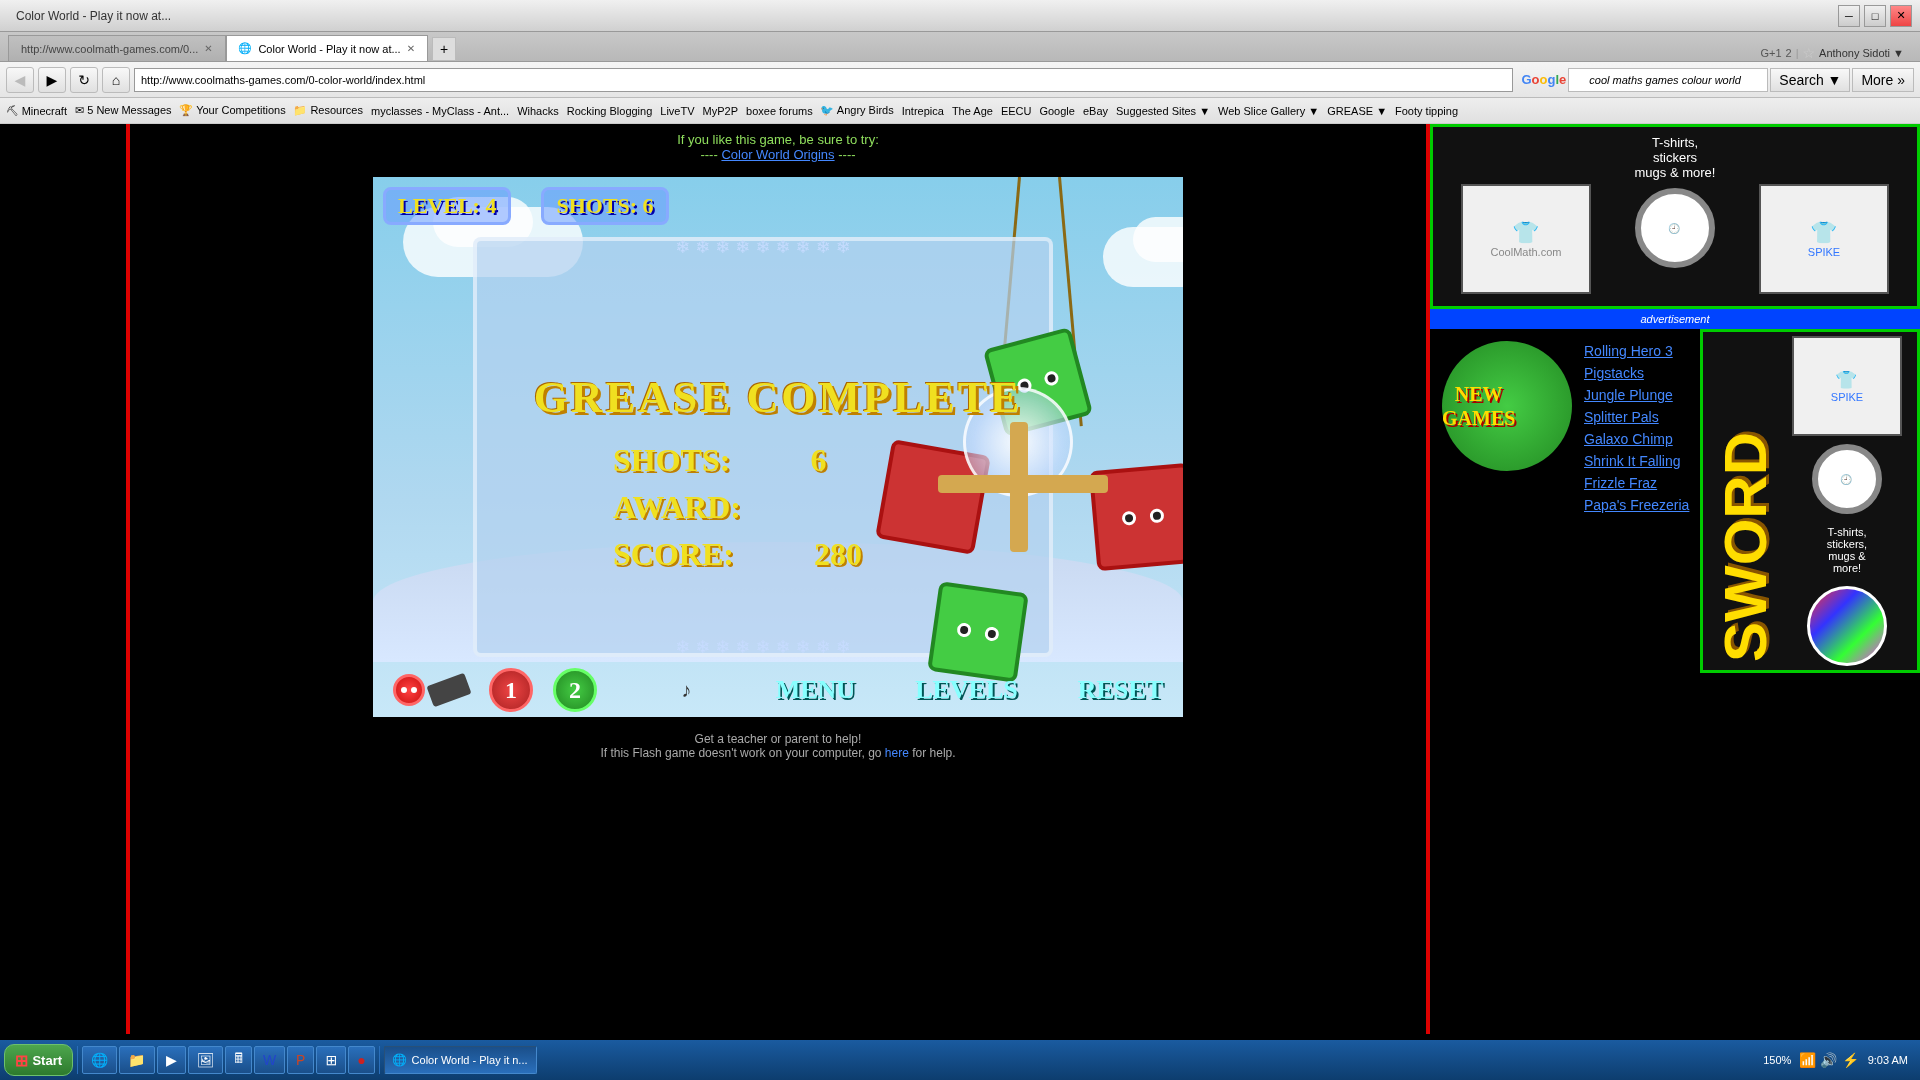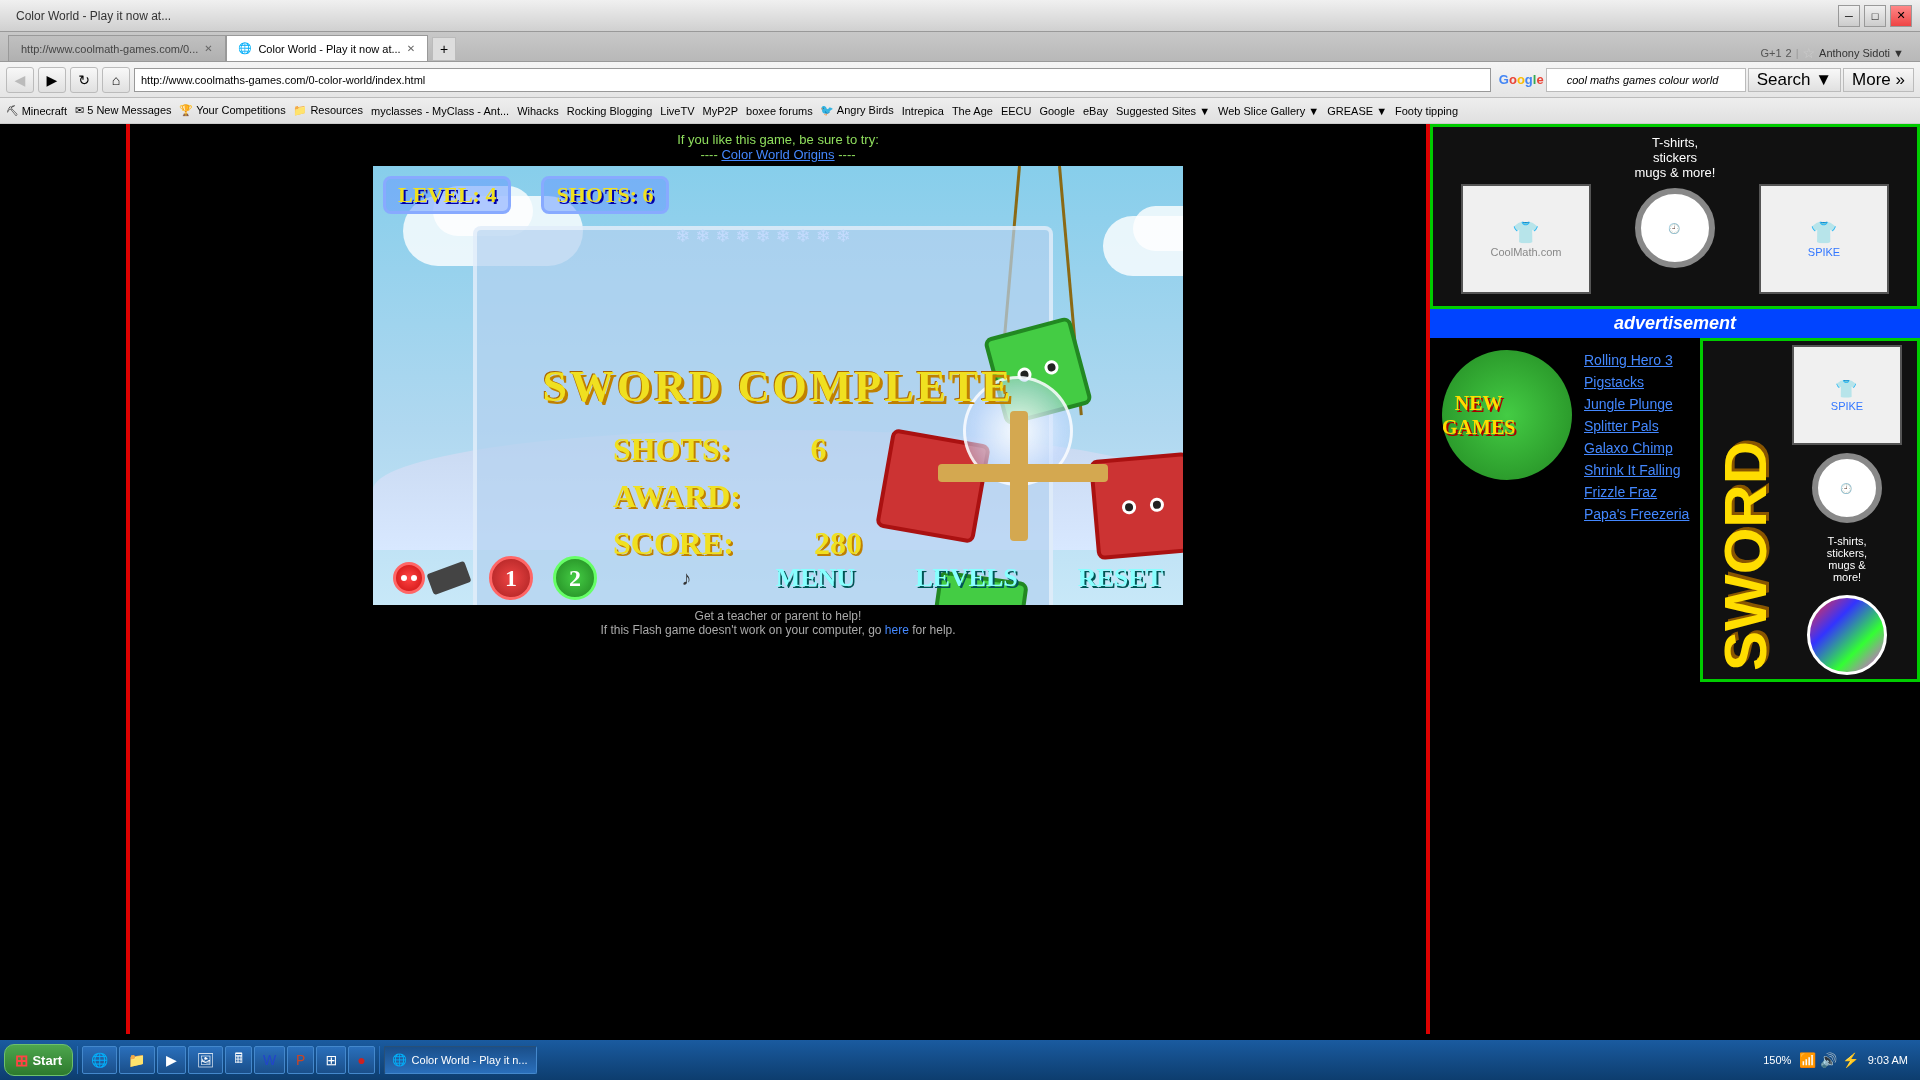--- a/index.html
+++ b/index.html
@@ -48,21 +48,21 @@
       display: flex;
       align-items: center;
       padding: 0 6px;
       gap: 4px;
       border-bottom: 1px solid #bbb;
     }
     .nav-btn { width: 28px; height: 26px; border: 1px solid #bbb; background: linear-gradient(to bottom, #f8f8f8, #e0e0e0); display: flex; align-items: center; justify-content: center; font-size: 14px; cursor: pointer; border-radius: 3px; }
     .nav-btn.disabled { color: #bbb; }
     .address-bar { flex: 1; height: 24px; border: 1px solid #999; padding: 0 6px; font-size: 11px; background: #fff; }
     .search-input { height: 24px; border: 1px solid #bbb; padding: 0 20px; font-size: 11px; width: 200px; font-style: italic; }
-    .search-btn { height: 24px; padding: 0 8px; font-size: 17px; border: 1px solid #bbb; background: linear-gradient(to bottom, #f8f8f8, #e0e0e0); cursor: pointer; }
+    .search-btn { height: 24px; padding: 0 8px; font-size: 14px; border: 1px solid #bbb; background: linear-gradient(to bottom, #f8f8f8, #e0e0e0); cursor: pointer; }
 
     .bookmarks-bar {
       background: linear-gradient(to bottom, #eee, #e0e0e0);
       height: 26px;
       display: flex;
       align-items: center;
       padding: 0 6px;
       gap: 8px;
       border-bottom: 1px solid #ccc;
       font-size: 11px;
@@ -75,25 +75,25 @@
       background: #000;
       text-align: center;
       padding: 8px 0 4px;
       color: #8fde5d;
       font-size: 13px;
     }
     .game-header a { color: #4488ff; text-decoration: underline; cursor: pointer; }
 
     .game-frame {
       width: 810px;
-      height: 439px;
+      height: 540px;
       background: linear-gradient(to bottom, #87CEEB 0%, #b0d8f0 60%, #c8e8f8 100%);
       position: relative;
       overflow: hidden;
-      margin: 0 auto;
+      margin: 11px auto;
     }
 
     
     .level-complete-overlay {
       position: absolute;
       top: 60px; left: 100px;
       width: 580px; height: 420px;
       background: rgba(180, 210, 240, 0.7);
       border: 4px solid rgba(255,255,255,0.5);
       border-radius: 8px;
@@ -191,24 +191,24 @@
       font-size: 11px; color: #666;
       position: relative;
       overflow: hidden;
     }
     .tshirt-white { background: #f0f0f0; }
 
     .ad-bar {
       background: #0044ff;
       text-align: center;
       color: white;
-      font-size: 18px;
+      font-size: 11px;
       font-style: italic;
       padding: 4px;
-      font-weight: bold;
+      font-weight: normal;
     }
 
     .sidebar-games {
       display: flex;
       background: #000;
     }
 
     .new-games-btn {
       width: 130px; height: 130px;
       background: radial-gradient(circle, #44cc44, #228822);
@@ -505,21 +505,21 @@
       <div class="level-complete-overlay">
 
         <div style="position:absolute; top:-5px; left:0; right:0; display:flex; justify-content:space-around; font-size:18px; color:rgba(200,220,255,0.9);">
           ❄ ❄ ❄ ❄ ❄ ❄ ❄ ❄ ❄
         </div>
         <div style="position:absolute; bottom:-5px; left:0; right:0; display:flex; justify-content:space-around; font-size:18px; color:rgba(200,220,255,0.9);">
           ❄ ❄ ❄ ❄ ❄ ❄ ❄ ❄ ❄
         </div>
       </div>
 
-      <div style="position:absolute; top:195px; left:50%; transform:translateX(-50%); font-family:'Comic Sans MS',cursive; font-size:44px; font-weight:bold; color:#f0e020; text-shadow:3px 3px 0 #c08000, -1px -1px 0 #aa6600; white-space:nowrap; letter-spacing:3px; z-index:10;">SWORD COMPLETE</div>
+      <div style="position:absolute; top:195px; left:50%; transform:translateX(-50%); font-family:'Comic Sans MS',cursive; font-size:44px; font-weight:bold; color:#f0e020; text-shadow:3px 3px 0 #c08000, -1px -1px 0 #aa6600; white-space:nowrap; letter-spacing:3px; z-index:10;">GREASE COMPLETE</div>
 
       <div style="position:absolute; top:265px; left:240px; z-index:10; font-family:'Comic Sans MS',cursive; font-weight:bold; font-size:32px; color:#f0e020; text-shadow:2px 2px 0 #c08000;">
         <div style="display:flex; gap:80px; margin-bottom:10px;">
           <span>SHOTS:</span>
           <span>6</span>
         </div>
         <div style="display:flex; gap:80px; margin-bottom:10px;">
           <span>AWARD:</span>
           <span></span>
         </div>

